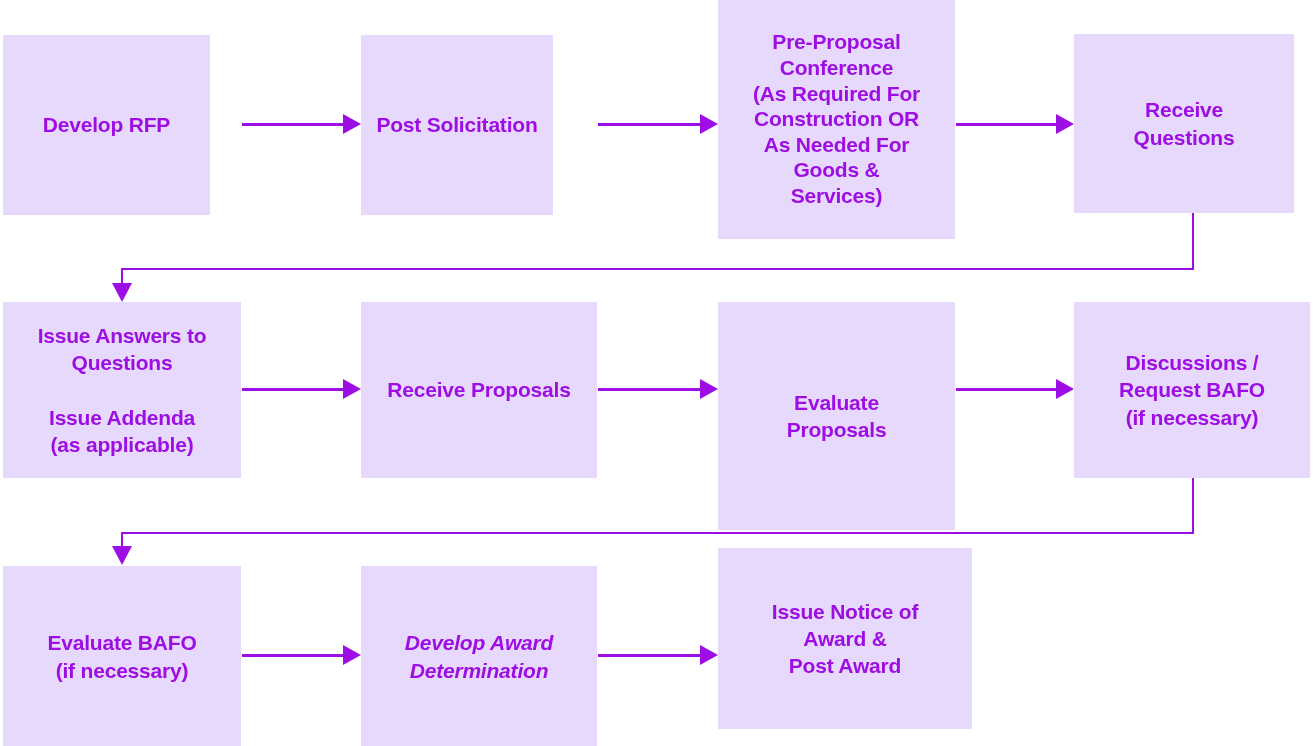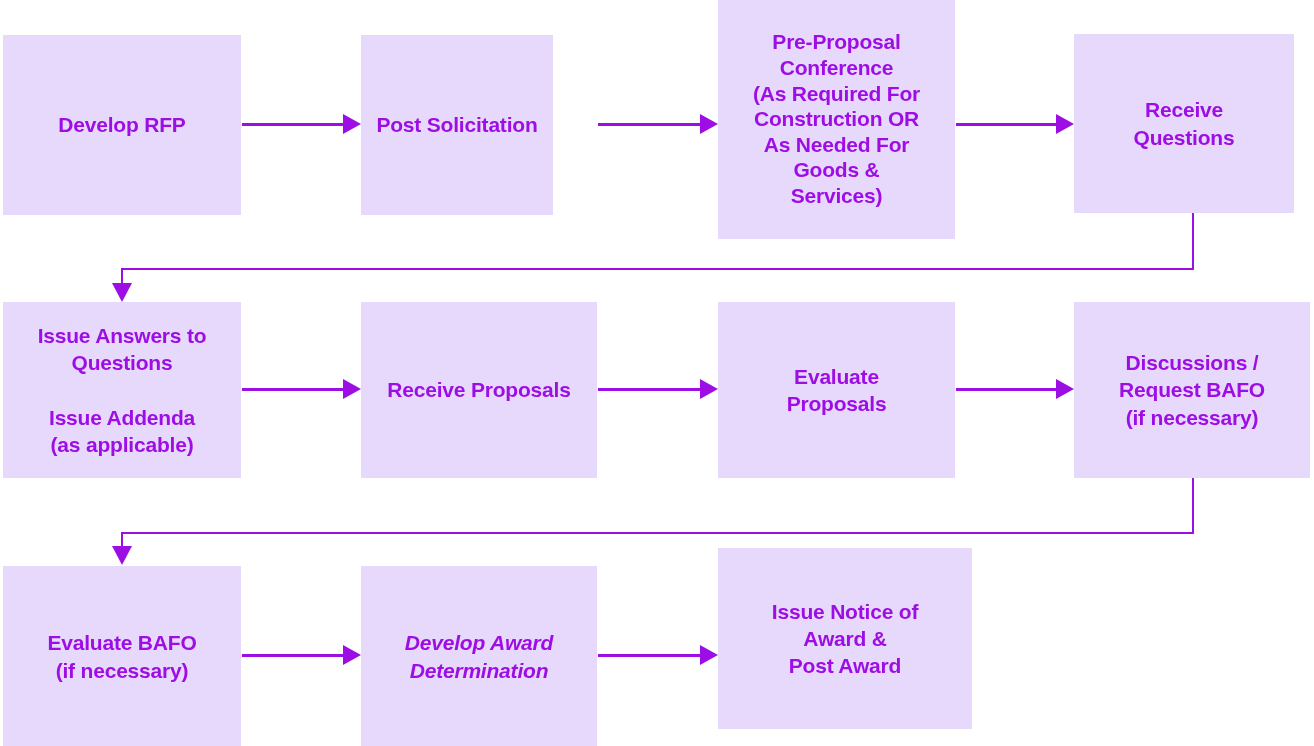--- a/index.html
+++ b/index.html
@@ -62,21 +62,21 @@
     border-top: 19px solid #9d0ee4;
     border-left: 10px solid transparent;
     border-right: 10px solid transparent;
   }
 </style>
 </head>
 <body>
 
 <div id="canvas">
 
-  <div class="node" style="left:3px; top:35px; width:238px; height:180px;">Develop RFP</div>
+  <div class="node" style="left:3px; top:35px; width:207px; height:180px;">Develop RFP</div>
 
   <div class="node" style="left:361px; top:35px; width:192px; height:180px;">Post Solicitation</div>
 
   <div class="node dense" style="left:718px; top:-1px; width:237px; height:240px;">Pre-Proposal
 Conference
 (As Required For
 Construction OR
 As Needed For
 Goods &amp;
 Services)</div>
@@ -99,21 +99,21 @@
   <div class="arrow-down" style="left:112px; top:283px;"></div>
 
   <div class="node" style="left:3px; top:302px; width:238px; height:176px;">Issue Answers to
 Questions
 
 Issue Addenda
 (as applicable)</div>
 
   <div class="node" style="left:361px; top:302px; width:236px; height:176px;">Receive Proposals</div>
 
-  <div class="node" style="left:718px; top:302px; width:237px; height:176px;">Evaluate
+  <div class="node" style="left:718px; top:302px; width:237px; height:228px;">Evaluate
 Proposals</div>
 
   <div class="node" style="left:1074px; top:302px; width:236px; height:176px;">Discussions /
 Request BAFO
 (if necessary)</div>
 
   <div class="edge-line edge-h" style="left:242px; top:388px; width:101px;"></div>
   <div class="arrow-right" style="left:343px; top:379px;"></div>
 
   <div class="edge-line edge-h" style="left:598px; top:388px; width:102px;"></div>

